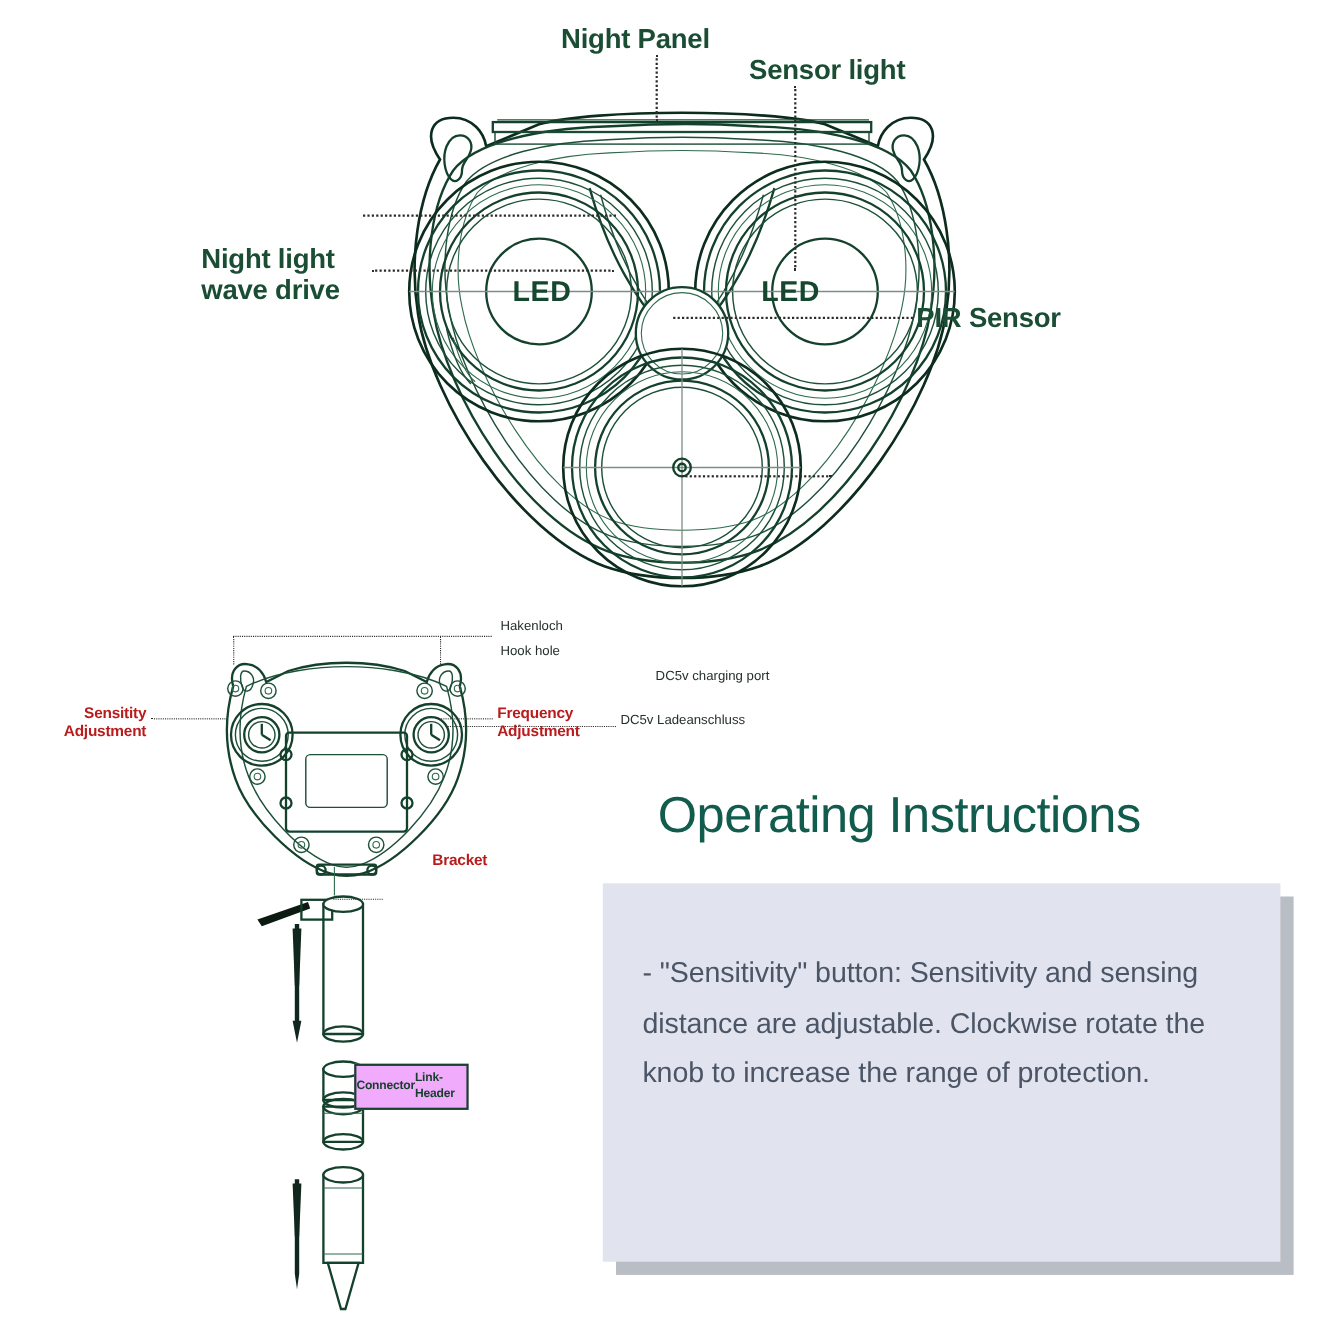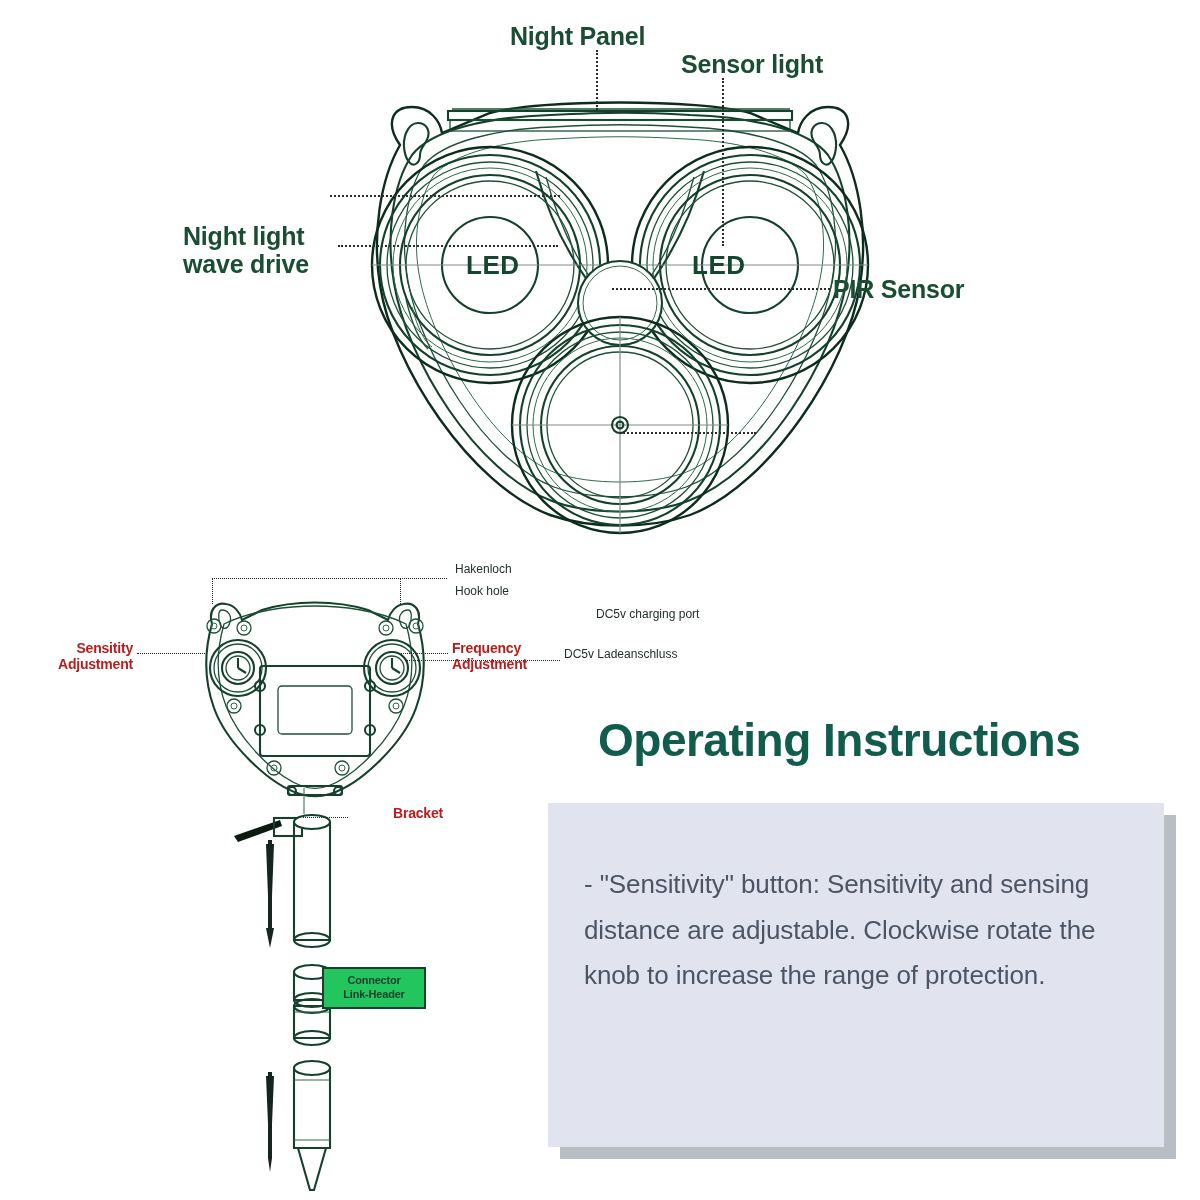--- a/index.html
+++ b/index.html
@@ -108,21 +108,21 @@
     font-weight: bold;
     font-size: 26px;
     color: #14472e;
     letter-spacing: 0.5px;
   }
 
   
   .oi-title {
     position: absolute;
     font-family: "Liberation Sans", sans-serif;
-    font-weight: bold;
+    font-weight: normal;
     font-size: 46px;
     color: #115c4c;
     letter-spacing: -0.5px;
     white-space: nowrap;
   }
   .oi-shadow {
     position: absolute;
     background: #b9bdc4;
   }
   .oi-panel {
@@ -135,24 +135,24 @@
     font-size: 26px;
     line-height: 1.75;
     color: #4b5566;
     letter-spacing: -0.1px;
   }
 
   
   .conn-box {
     position: absolute;
     border: 2px solid #15412d;
-    background: #22c55e;
+    background: #f0abfc;
     box-sizing: border-box;
     display: flex;
-    flex-direction: column;
+    flex-direction: row;
     align-items: center;
     justify-content: center;
   }
   .conn-box span {
     font-family: "Liberation Sans", sans-serif;
     font-size: 11px;
     font-weight: bold;
     color: #173f2b;
     line-height: 1.25;
     letter-spacing: -0.2px;
@@ -396,21 +396,21 @@
     <ellipse class="ln fill-white" cx="82" cy="268" rx="18" ry="7"></ellipse>
     <line class="ln-hair" x1="64" y1="280" x2="100" y2="280"></line>
     <line class="ln-hair" x1="64" y1="340" x2="100" y2="340"></line>
     <path class="ln" d="M 68 348 L 96 348 L 84 390 L 80 390 Z"></path>
 
     <path d="M 38 272 L 42 272 L 42 358 L 40 372 L 38 358 Z" fill="#11261c"></path>
     <path d="M 36 276 L 44 276 L 42 324 L 38 324 Z" fill="#11261c"></path>
   </svg>
 
   <div class="leader-thin" style="left:303px; top:817px; width:45px;"></div>
-  <div class="lbl lbl-sm-b" style="left:351px; top:806px;padding-left:42px;">Bracket</div>
+  <div class="lbl lbl-sm-b" style="left:351px; top:774px;padding-left:42px;">Bracket</div>
 
   <div class="conn-box" style="left:322px; top:967px; width:104px; height:42px;">
     <span>Connector</span>
     <span>Link-Header</span>
   </div>
 
   <div class="oi-title" style="left:598px; top:713px;">Operating Instructions</div>
 
   <div class="oi-shadow" style="left:560px; top:815px; width:616px; height:344px;"></div>
   <div class="oi-panel" style="left:548px; top:803px; width:616px; height:344px;"></div>

